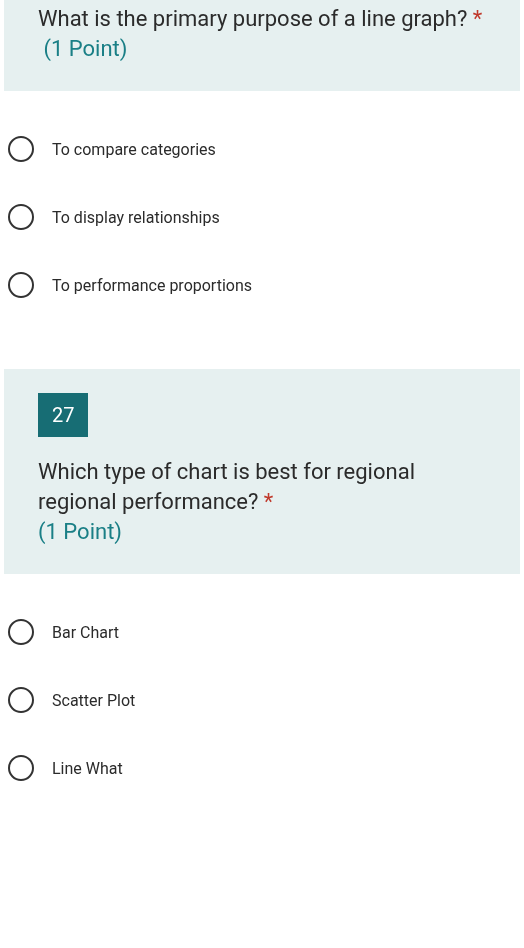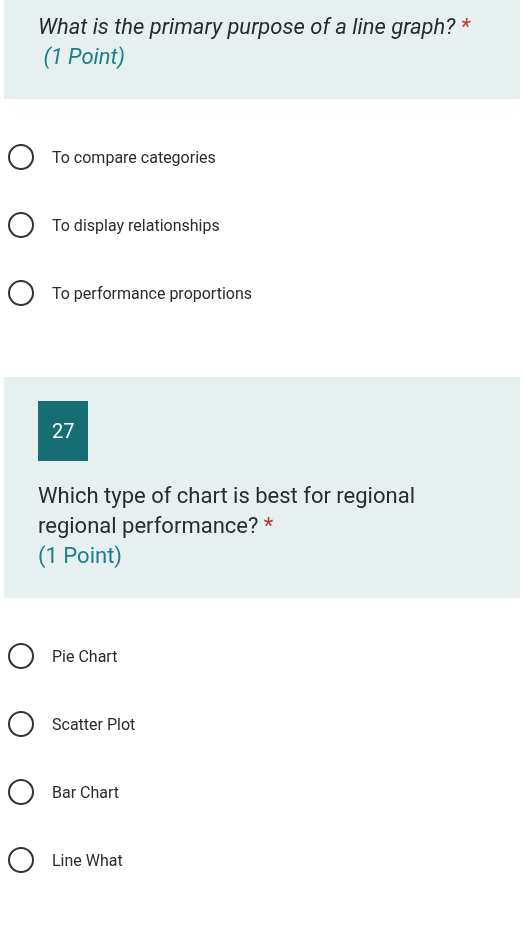--- a/index.html
+++ b/index.html
@@ -18,29 +18,28 @@
   }
   .question-header {
     background: #e6f0f0;
     padding: 0 34px 28px 34px;
     margin: 0 4px;
   }
   .question-header.with-top {
     padding-top: 24px;
   }
   .question-header.first {
-    padding-top: 12px;
-    font-style: italic;
+    padding-top: 4px;
   }
   .question-number-badge {
     display: inline-block;
     background: #176d74;
     color: #ffffff;
     font-size: 20px;
-    padding: 18px 14px;
+    padding: 10px 14px;
     margin-bottom: 20px;
   }
   .question-text {
     font-size: 22px;
     line-height: 1.35;
     color: #2b2b2b;
     font-weight: 400;
   }
   .required {
     color: #c0392b;
@@ -105,28 +104,24 @@
     <div class="question-text">
       <span>Which type of chart is best for regional regional performance?</span>
       <span class="required">*</span>
       <br>
       <span class="points">(1 Point)</span>
     </div>
   </div>
   <div class="options">
     <div class="option-row">
       <span class="radio-circle"></span>
-      <span class="option-label">Pie Chart</span>
+      <span class="option-label">Bar Chart</span>
     </div>
     <div class="option-row">
       <span class="radio-circle"></span>
       <span class="option-label">Scatter Plot</span>
-    </div>
-    <div class="option-row">
-      <span class="radio-circle"></span>
-      <span class="option-label">Bar Chart</span>
     </div>
     <div class="option-row">
       <span class="radio-circle"></span>
       <span class="option-label">Line What</span>
     </div>
   </div>
 </div>
 
 </body></html>

